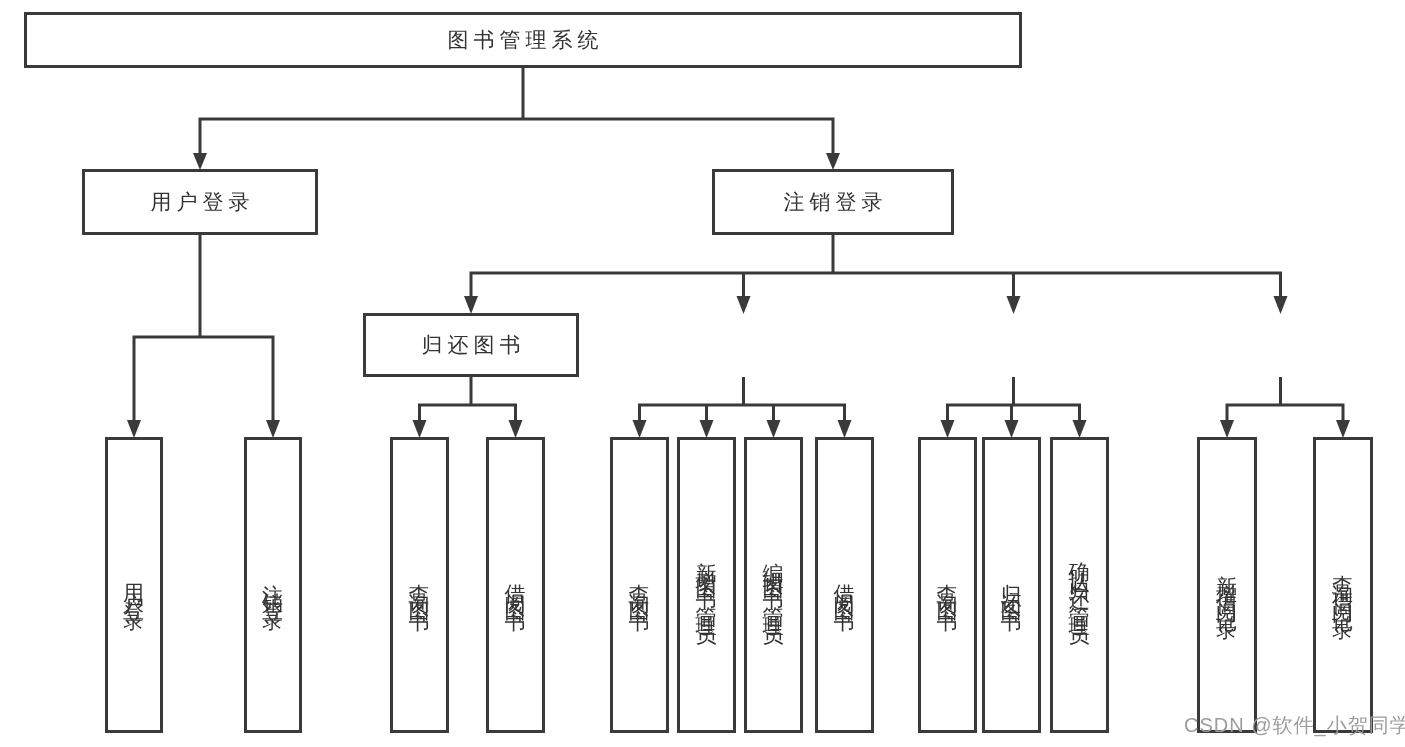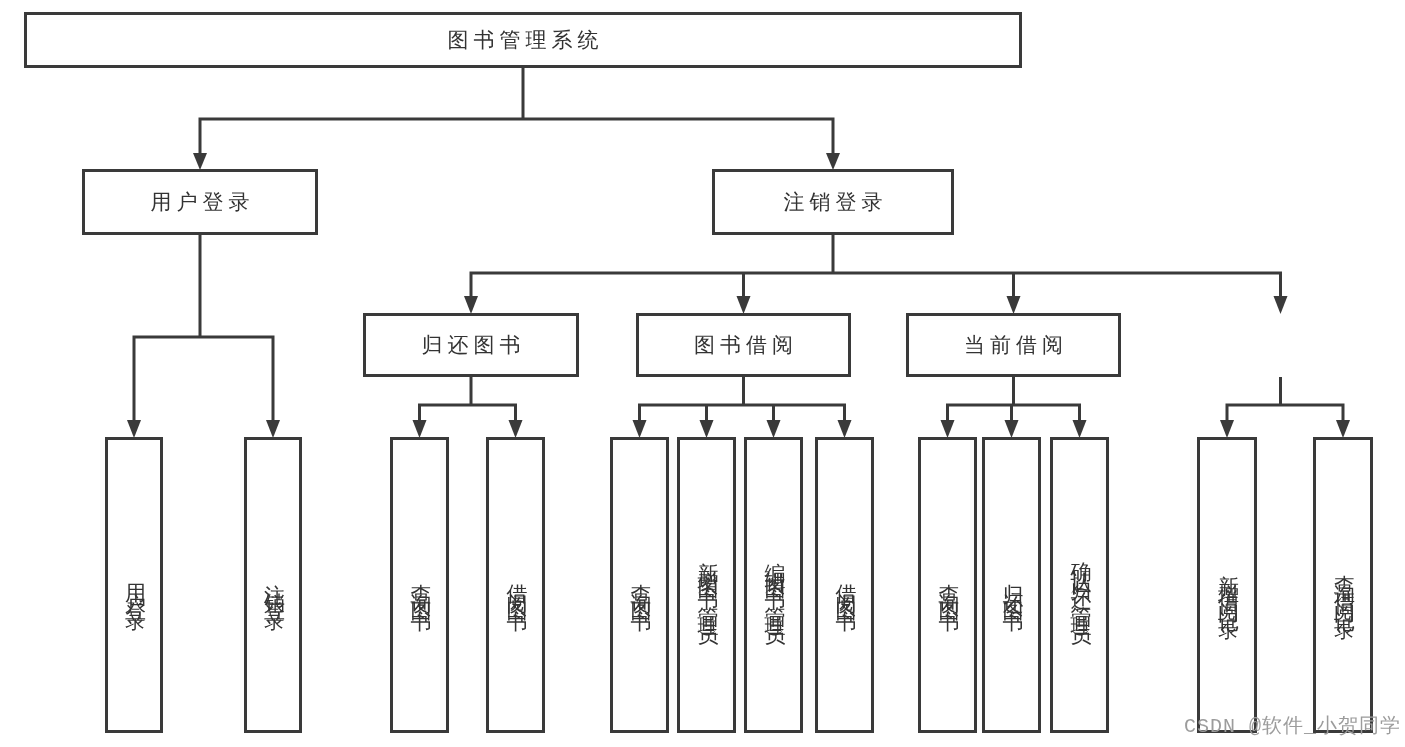--- a/index.html
+++ b/index.html
@@ -6,21 +6,21 @@
     margin: 0;
     padding: 0;
     background: #ffffff;
   }
   .stage {
     position: relative;
     width: 1405px;
     height: 742px;
     background: #ffffff;
     overflow: hidden;
-    font-family: Liberation Mono, monospace;
+    font-family: Liberation Sans, sans-serif;
   }
   .connectors {
     position: absolute;
     left: 0;
     top: 0;
     z-index: 1;
   }
   .box {
     position: absolute;
     box-sizing: border-box;
@@ -102,26 +102,20 @@
   <div class="box" style="left:82px;top:169px;width:236px;height:66px">
     <span class="hlabel">用户登录</span>
   </div>
   <div class="box" style="left:712px;top:169px;width:242px;height:66px">
     <span class="hlabel">注销登录</span>
   </div>
 
   <div class="box" style="left:363px;top:313px;width:216px;height:64px">
     <span class="hlabel">归还图书</span>
   </div>
-  <div class="box" style="left:636px;top:313px;width:215px;height:64px">
-    <span class="hlabel">图书借阅</span>
-  </div>
-  <div class="box" style="left:906px;top:313px;width:215px;height:64px">
-    <span class="hlabel">当前借阅</span>
-  </div>
 
   <div class="box" style="left:105px;top:437px;width:58px;height:296px">
     <span class="vlabel">用户登录</span>
   </div>
   <div class="box" style="left:244px;top:437px;width:58px;height:296px">
     <span class="vlabel">注销登录</span>
   </div>
 
   <div class="box" style="left:390px;top:437px;width:59px;height:296px">
     <span class="vlabel">查询图书</span>

